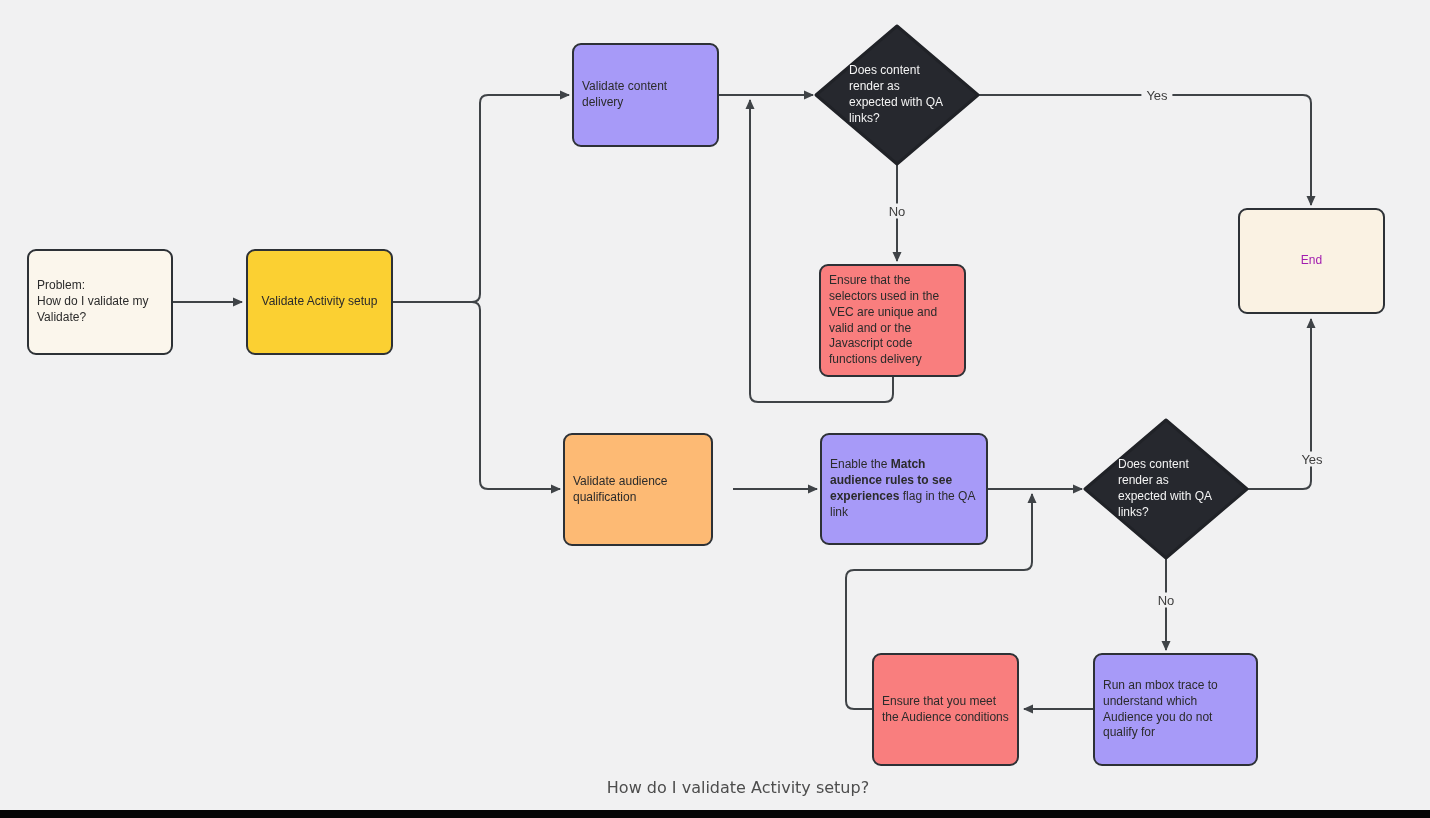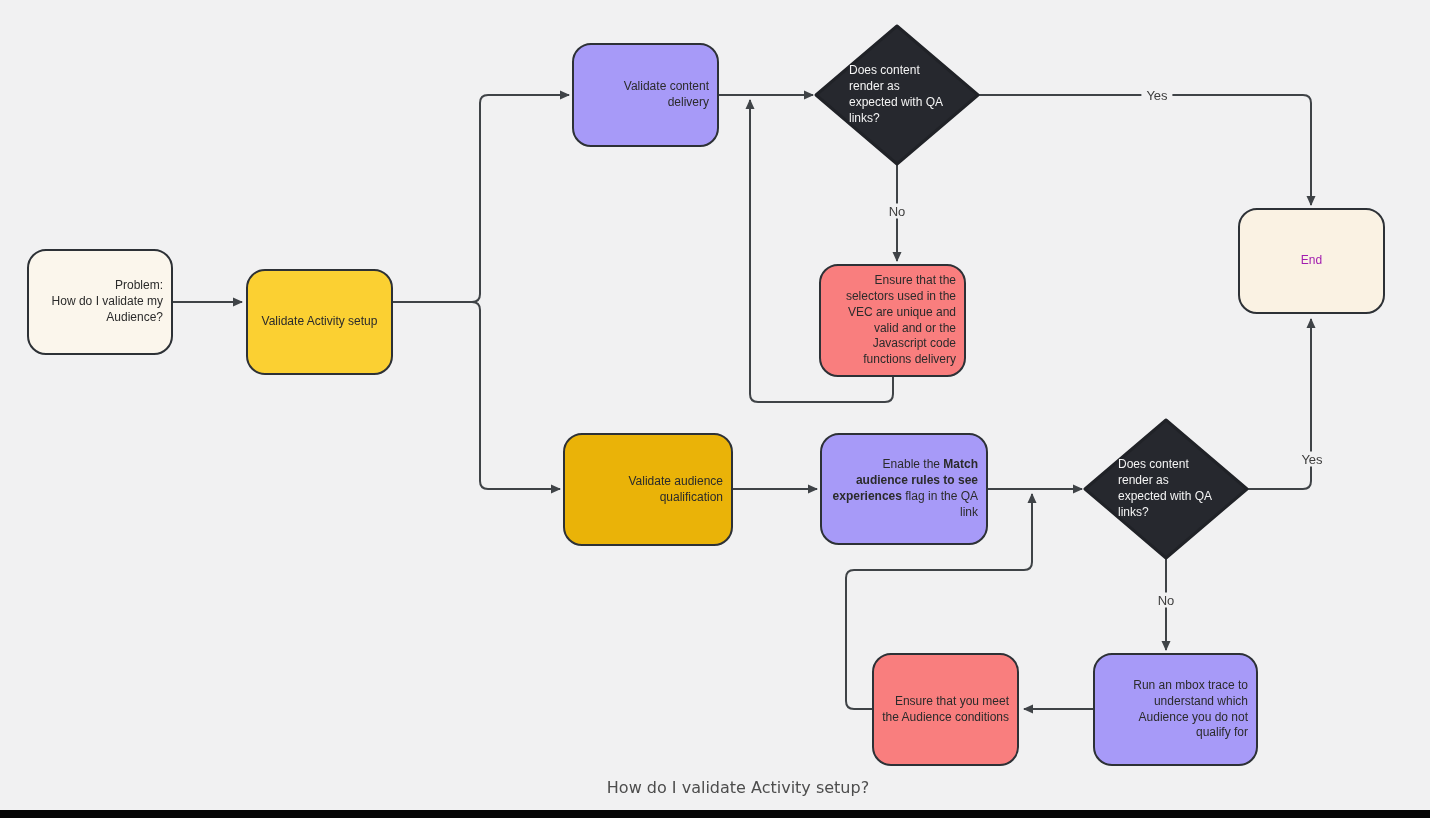--- a/index.html
+++ b/index.html
@@ -20,25 +20,25 @@
   .diamond {
     stroke: #202227;
     stroke-width: 3;
     stroke-linejoin: round;
   }
   .node {
     position: absolute;
     z-index: 2;
     box-sizing: border-box;
     border: 2px solid #2d3136;
-    border-radius: 19px;
+    border-radius: 9px;
     display: flex;
     align-items: center;
     justify-content: center;
-    text-align: right;
+    text-align: left;
     padding: 12px 8px;
     font-size: 12px;
     line-height: 1.32;
     color: #2b2b2b;
   }
   .node-label { white-space: pre-line; }
   .diamond-label {
     position: absolute;
     z-index: 2;
     display: flex;
@@ -109,36 +109,36 @@
     </g>
 
     <g>
       <polygon class="diamond" points="816,95 897,26 978,95 897,164" fill="#26282e"></polygon>
       <polygon class="diamond" points="1085,489 1166,420 1247,489 1166,558" fill="#26282e"></polygon>
     </g>
   </svg>
 
   <div class="node" style="left: 27px; top: 249px; width: 146px; height: 106px; background-color: rgb(251, 246, 236); border-color: rgb(45, 49, 54); color: rgb(43, 43, 43);">
     <span class="node-label">Problem:
-How do I validate my Audience?</span>
+How do I validate my Validate?</span>
   </div>
 
-  <div class="node" style="left: 246px; top: 249px; width: 147px; height: 106px; background-color: rgb(251, 208, 50); border-color: rgb(45, 49, 54); color: rgb(43, 43, 43); margin-top: 20px;">
+  <div class="node" style="left: 246px; top: 249px; width: 147px; height: 106px; background-color: rgb(251, 208, 50); border-color: rgb(45, 49, 54); color: rgb(43, 43, 43);">
     <span class="node-label">Validate Activity setup</span>
   </div>
 
   <div class="node" style="left: 572px; top: 43px; width: 147px; height: 104px; background-color: rgb(167, 154, 248); border-color: rgb(45, 49, 54); color: rgb(43, 43, 43);">
     <span class="node-label">Validate content delivery</span>
   </div>
 
   <div class="node" style="left: 819px; top: 264px; width: 147px; height: 113px; background-color: rgb(249, 126, 126); border-color: rgb(45, 49, 54); color: rgb(43, 43, 43);">
     <span class="node-label">Ensure that the selectors used in the VEC are unique and valid and or the Javascript code functions delivery</span>
   </div>
 
-  <div class="node" style="left: 563px; top: 433px; width: 170px; height: 113px; background-color: #eab308; border-color: rgb(45, 49, 54); color: rgb(43, 43, 43);">
+  <div class="node" style="left: 563px; top: 433px; width: 150px; height: 113px; background-color: #fdba74; border-color: rgb(45, 49, 54); color: rgb(43, 43, 43);">
     <span class="node-label">Validate audience qualification</span>
   </div>
 
   <div class="node" style="left: 1093px; top: 653px; width: 165px; height: 113px; background-color: rgb(167, 154, 248); border-color: rgb(45, 49, 54); color: rgb(43, 43, 43);">
     <span class="node-label">Run an mbox trace to understand which Audience you do not qualify for</span>
   </div>
 
   <div class="node" style="left: 820px; top: 433px; width: 168px; height: 112px; background-color: rgb(167, 154, 248); border-color: rgb(45, 49, 54); color: rgb(43, 43, 43);">
     <span class="node-label"><span>Enable the </span><b>Match audience rules to see experiences</b><span> flag in the QA link</span></span>
   </div>

